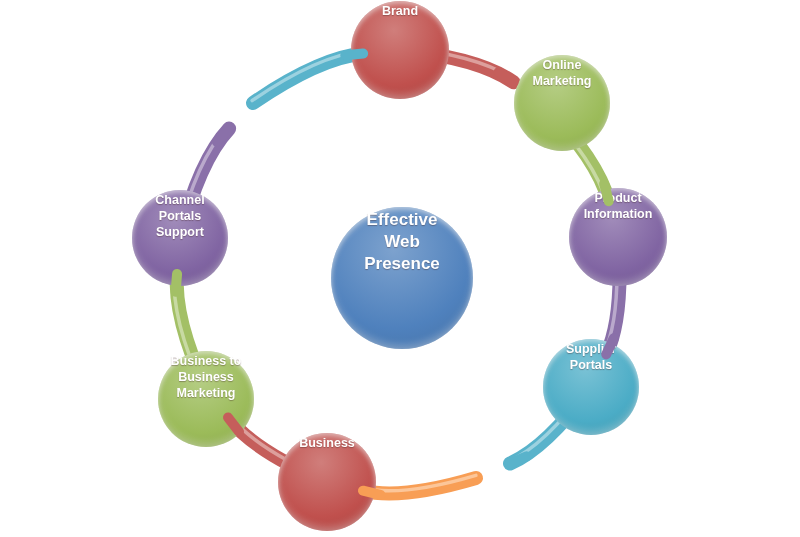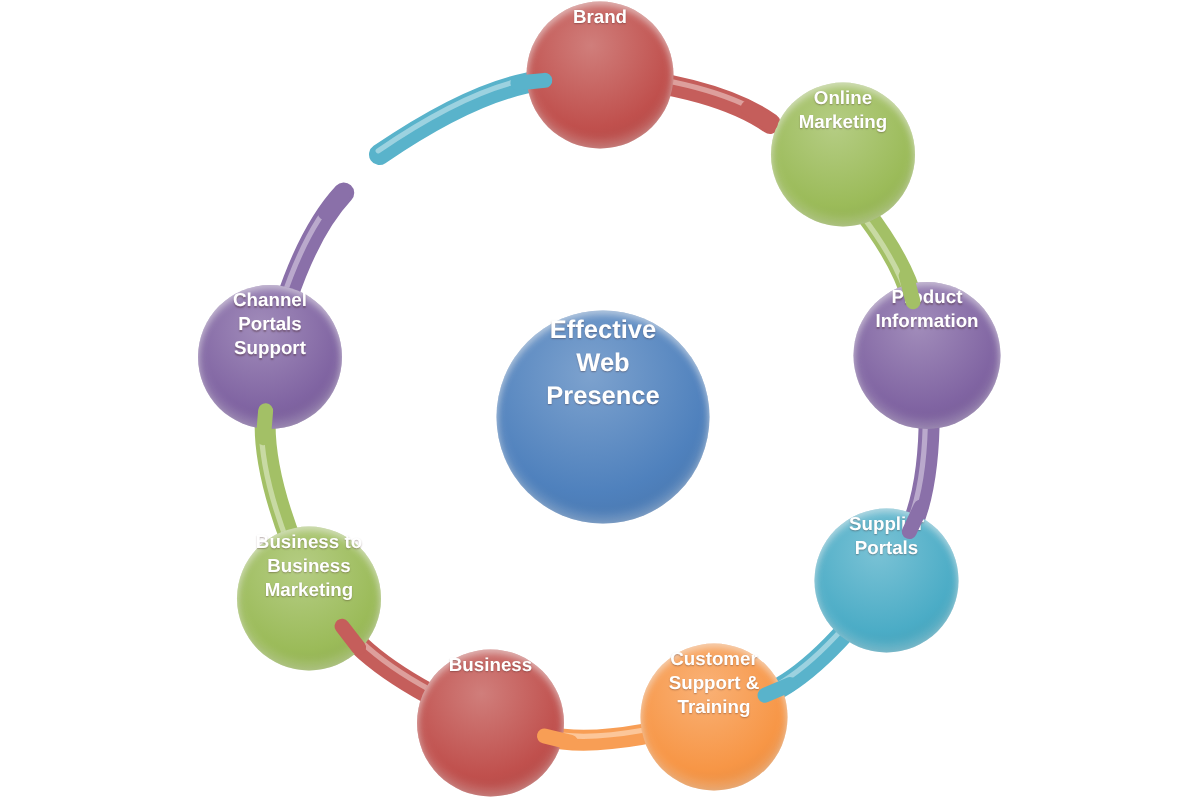--- a/index.html
+++ b/index.html
@@ -73,25 +73,20 @@
   <div class="node ring" style="left: 569px; top: 188px; width: 98px; height: 98px; background: radial-gradient(circle at 44% 30%, rgb(161, 140, 186) 0%, rgb(128, 100, 162) 62%, rgb(111, 87, 141) 100%); box-shadow: rgba(255, 255, 255, 0.5) 0px 3px 5px inset, rgba(255, 255, 255, 0.28) 0px -4px 7px inset, rgba(0, 0, 0, 0.08) 0px 0px 6px inset;">
     <span class="lbl">Product
 Information</span>
   </div>
 
   <div class="node ring" style="left: 543px; top: 339px; width: 96px; height: 96px; background: radial-gradient(circle at 44% 30%, rgb(122, 194, 213) 0%, rgb(75, 172, 198) 62%, rgb(65, 150, 172) 100%); box-shadow: rgba(255, 255, 255, 0.5) 0px 3px 5px inset, rgba(255, 255, 255, 0.28) 0px -4px 7px inset, rgba(0, 0, 0, 0.08) 0px 0px 6px inset;">
     <span class="lbl">Supplier
 Portals</span>
   </div>
 
-  <div class="node ring" style="left: 427px; top: 429px; width: 98px; height: 98px; background: radial-gradient(circle at 44% 30%, rgb(249, 177, 118) 0%, rgb(247, 150, 70) 62%, rgb(215, 131, 61) 100%); box-shadow: rgba(255, 255, 255, 0.5) 0px 3px 5px inset, rgba(255, 255, 255, 0.28) 0px -4px 7px inset, rgba(0, 0, 0, 0.08) 0px 0px 6px inset;">
-    <span class="lbl">Customer
-Support &amp;
-Training</span>
-  </div>
 
   <div class="node ring" style="left: 278px; top: 433px; width: 98px; height: 98px; background: radial-gradient(circle at 44% 30%, rgb(208, 126, 123) 0%, rgb(192, 80, 77) 62%, rgb(167, 70, 67) 100%); box-shadow: rgba(255, 255, 255, 0.5) 0px 3px 5px inset, rgba(255, 255, 255, 0.28) 0px -4px 7px inset, rgba(0, 0, 0, 0.08) 0px 0px 6px inset;">
     <span class="lbl">Business</span>
   </div>
 
   <div class="node ring" style="left: 158px; top: 351px; width: 96px; height: 96px; background: radial-gradient(circle at 44% 30%, rgb(181, 205, 132) 0%, rgb(155, 187, 89) 62%, rgb(135, 163, 77) 100%); box-shadow: rgba(255, 255, 255, 0.5) 0px 3px 5px inset, rgba(255, 255, 255, 0.28) 0px -4px 7px inset, rgba(0, 0, 0, 0.08) 0px 0px 6px inset;">
     <span class="lbl">Business to
 Business
 Marketing</span>
   </div>

